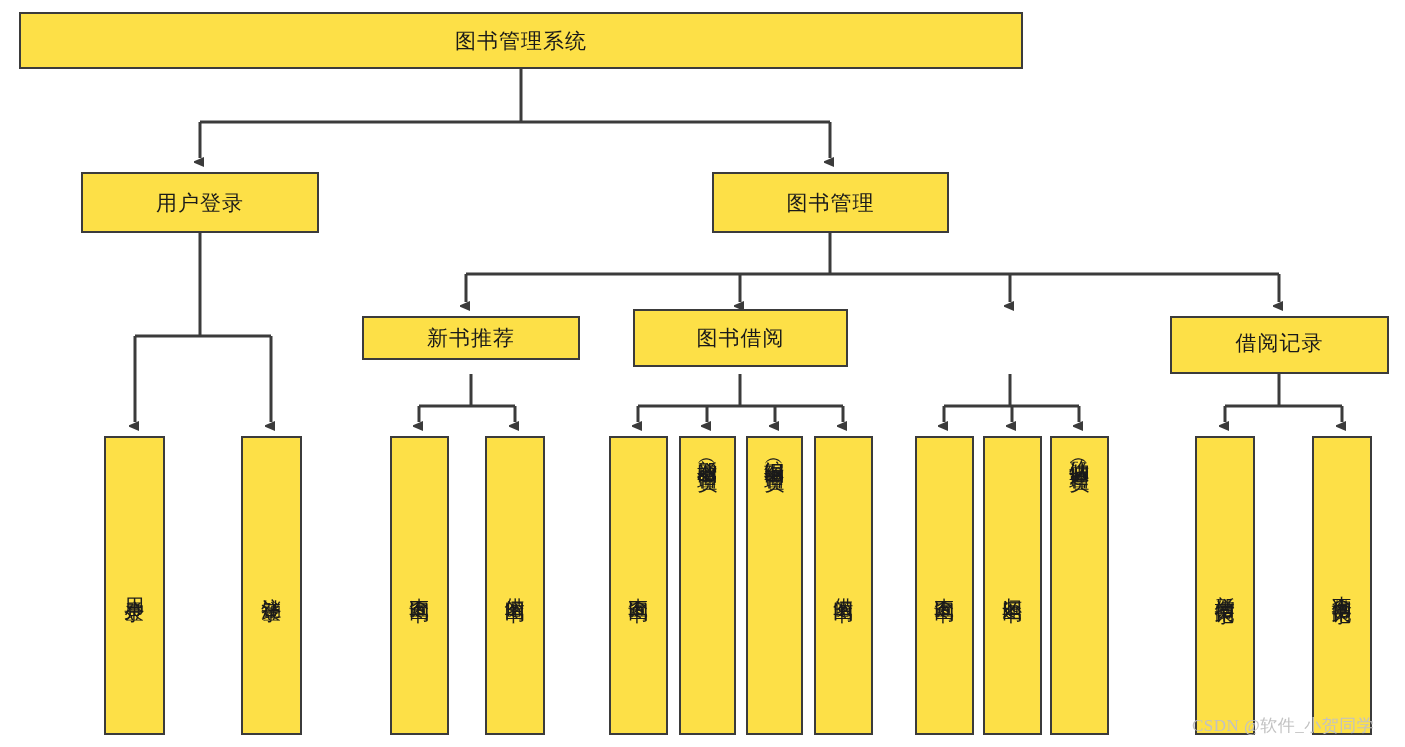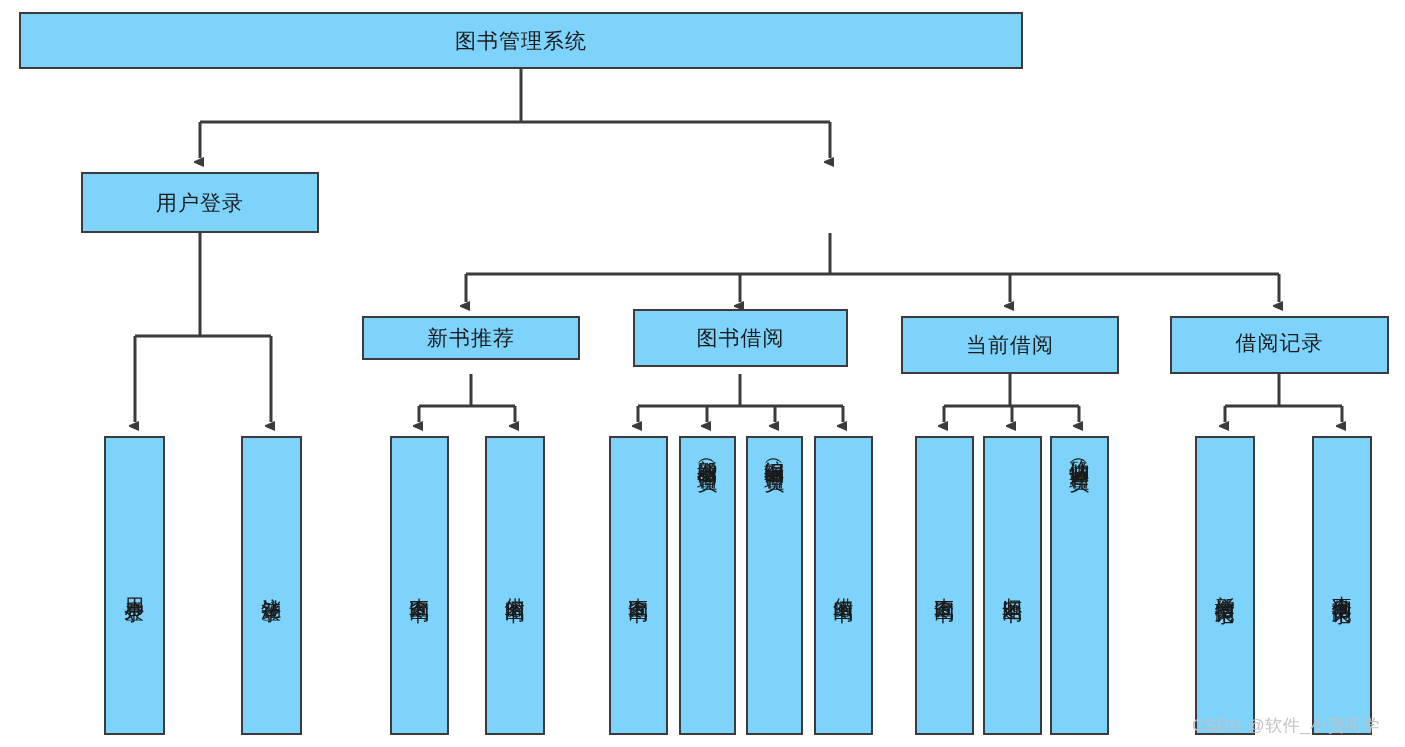--- a/index.html
+++ b/index.html
@@ -20,21 +20,21 @@
     position: absolute;
     left: 0;
     top: 0;
     width: 1405px;
     height: 747px;
     pointer-events: none;
   }
   .node {
     position: absolute;
     box-sizing: border-box;
-    background: #7dd3fc;
+    background: #fde047;
     border: 2px solid #3b3b3b;
     display: flex;
     align-items: center;
     justify-content: center;
     color: #1a1a1a;
     z-index: 2;
   }
   .node.horiz {
     font-size: 21px;
     letter-spacing: 1px;
@@ -58,20 +58,21 @@
   }
   #watermark {
     position: absolute;
     left: 1192px;
     top: 714px;
     font-size: 17px;
     color: #c2c2c2;
     letter-spacing: 0.5px;
     white-space: nowrap;
     z-index: 3;
+    font-family: Liberation Serif, serif;
   }
 </style>
 </head>
 <body>
 
 <div id="canvas">
 
   <svg id="connectors" viewBox="0 0 1405 747" xmlns="http://www.w3.org/2000/svg">
     <defs>
       <marker id="arrow" markerWidth="10" markerHeight="10" refX="1" refY="4" orient="auto" markerUnits="userSpaceOnUse">
@@ -122,29 +123,29 @@
     </g>
   </svg>
 
   <div class="node horiz" id="n-root" style="left: 19px; top: 12px; width: 1004px; height: 57px;">
     <span>图书管理系统</span>
   </div>
 
   <div class="node horiz" id="n-l2-0" style="left: 81px; top: 172px; width: 238px; height: 61px;">
     <span>用户登录</span>
   </div>
+  <div class="node horiz" id="n-l2-1" style="left: 712px; top: 172px; width: 237px; height: 61px;">
+    <span>图书管理</span>
+  </div>
 
   <div class="node horiz" id="n-l3-0" style="left: 362px; top: 316px; width: 218px; height: 44px;">
     <span>新书推荐</span>
   </div>
   <div class="node horiz" id="n-l3-1" style="left: 633px; top: 309px; width: 215px; height: 58px;">
     <span>图书借阅</span>
-  </div>
-  <div class="node horiz" id="n-l3-2" style="left: 901px; top: 316px; width: 218px; height: 58px;">
-    <span>当前借阅</span>
   </div>
   <div class="node horiz" id="n-l3-3" style="left: 1170px; top: 316px; width: 219px; height: 58px; font-family: Liberation Mono, monospace;">
     <span>借阅记录</span>
   </div>
 
   <div class="node vert center-v" id="n-lf-0" style="left: 104px; top: 436px; width: 61px; height: 299px;">
     <span class="vtext">用户登录</span>
   </div>
   <div class="node vert center-v" id="n-lf-1" style="left: 241px; top: 436px; width: 61px; height: 299px;">
     <span class="vtext">注销登录</span>

